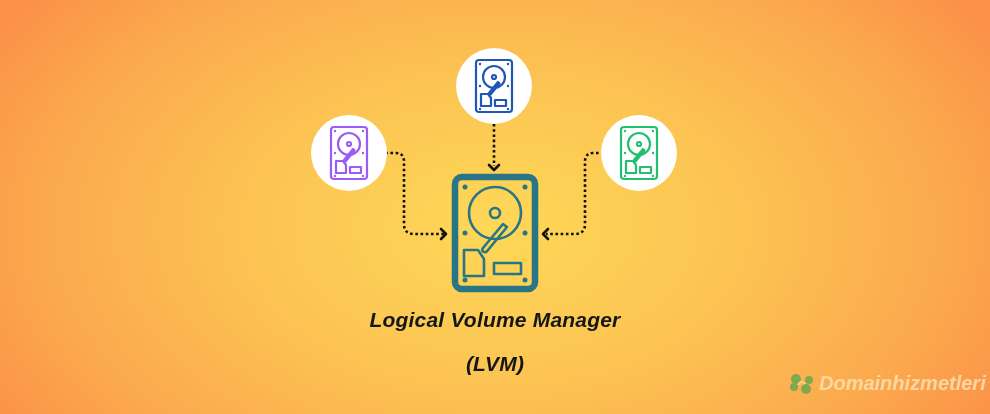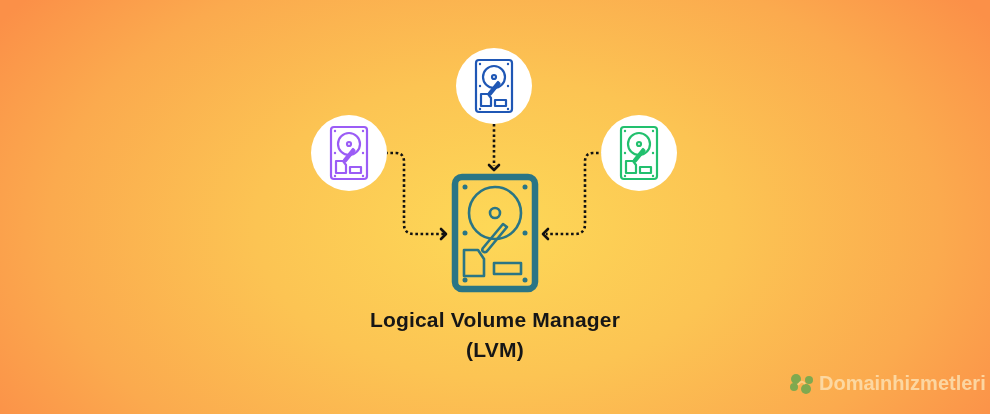--- a/index.html
+++ b/index.html
@@ -1,34 +1,35 @@
 <!DOCTYPE html>
 <html><head>
 <meta charset="utf-8">
 <style>
   html, body { margin:0; padding:0; }
   body { width:990px; height:414px; overflow:hidden; }
   .canvas {
     position:relative; width:990px; height:414px; overflow:hidden;
     background: radial-gradient(ellipse 60% 90% at 50% 55%, #fdd857 0%, #fcc453 40%, #fbaa4e 75%, #fb9048 100%);
     font-family: "Liberation Sans", "DejaVu Sans", sans-serif;
+    font-style: italic;
   }
   .circle {
     position:absolute; width:76px; height:76px; border-radius:50%;
     background:#ffffff; display:flex; align-items:center; justify-content:center;
   }
   .circle svg { width:40px; height:56px; }
   .main-disk { position:absolute; left:451px; top:173px; width:88px; height:120px; }
   .connectors { position:absolute; left:0; top:0; width:990px; height:414px; pointer-events:none; }
   .title {
     position:absolute; left:0; width:990px; text-align:center;
     font-weight:700; color:#161616; font-size:21px; letter-spacing:0.2px;
   }
   .title.l1 { top:308px; }
-  .title.l2 { top:338px; }
+  .title.l2 { top:352px; }
   .brand {
     position:absolute; left:789px; top:372px; display:flex; align-items:center; gap:4px;
     color:#fde0b0; font-weight:700; font-size:20px; opacity:0.85;
   }
   .brand svg { width:26px; height:22px; }
 </style>
 </head>
 <body>
 
 <div class="canvas">

